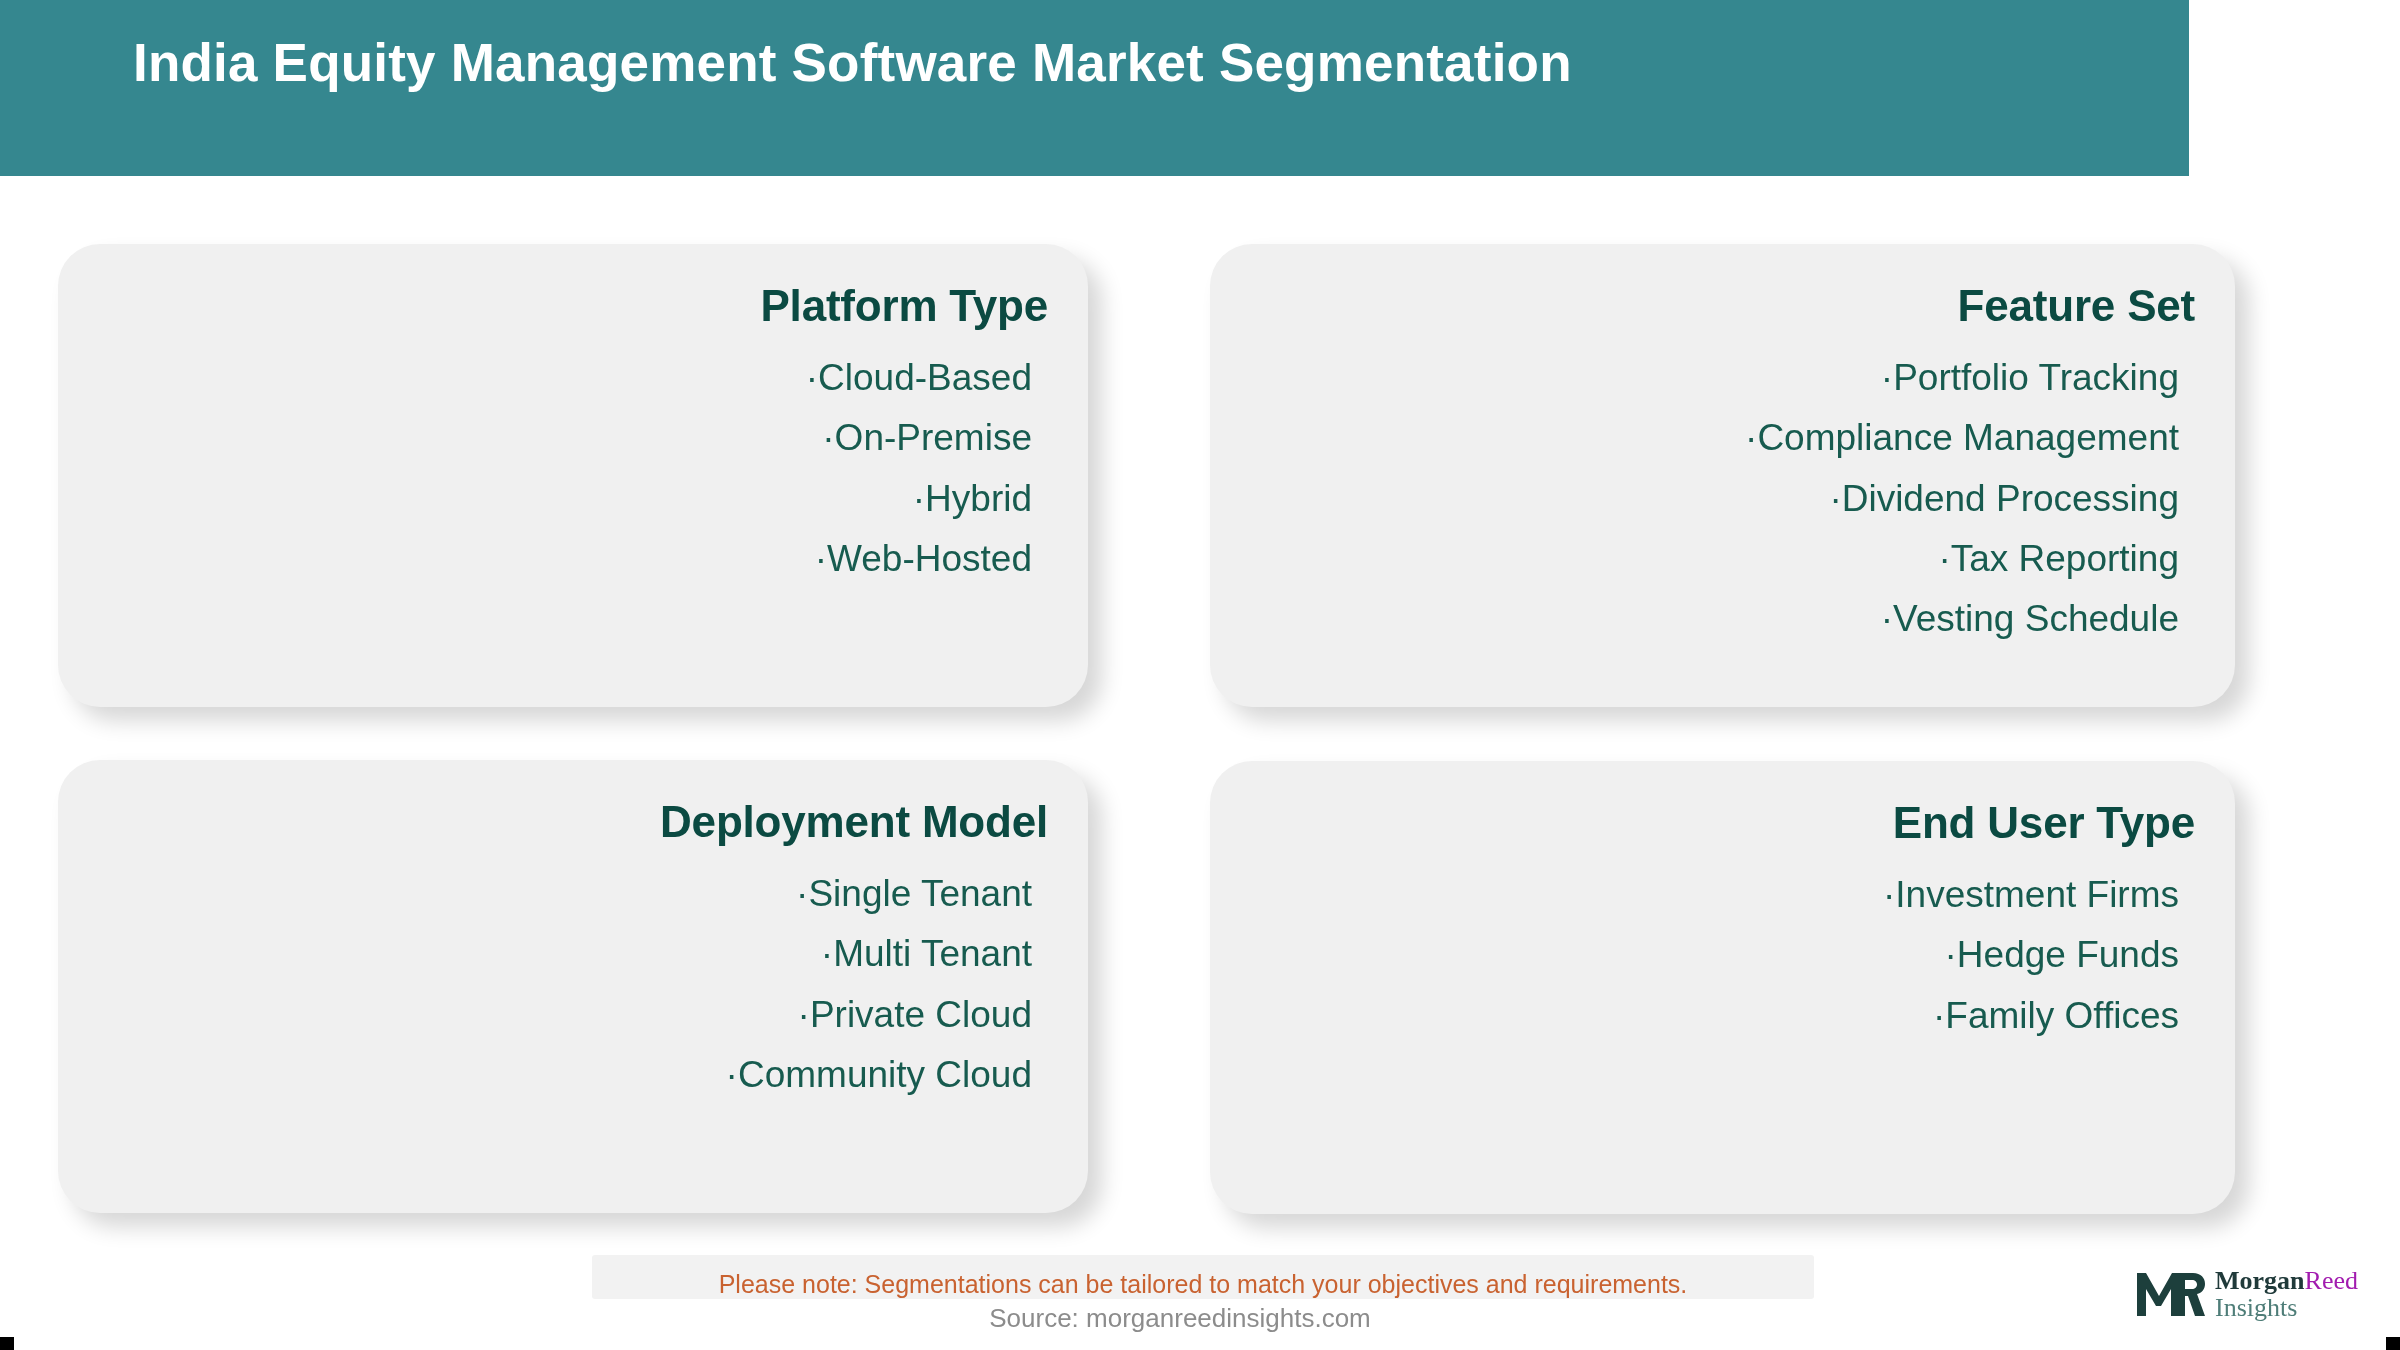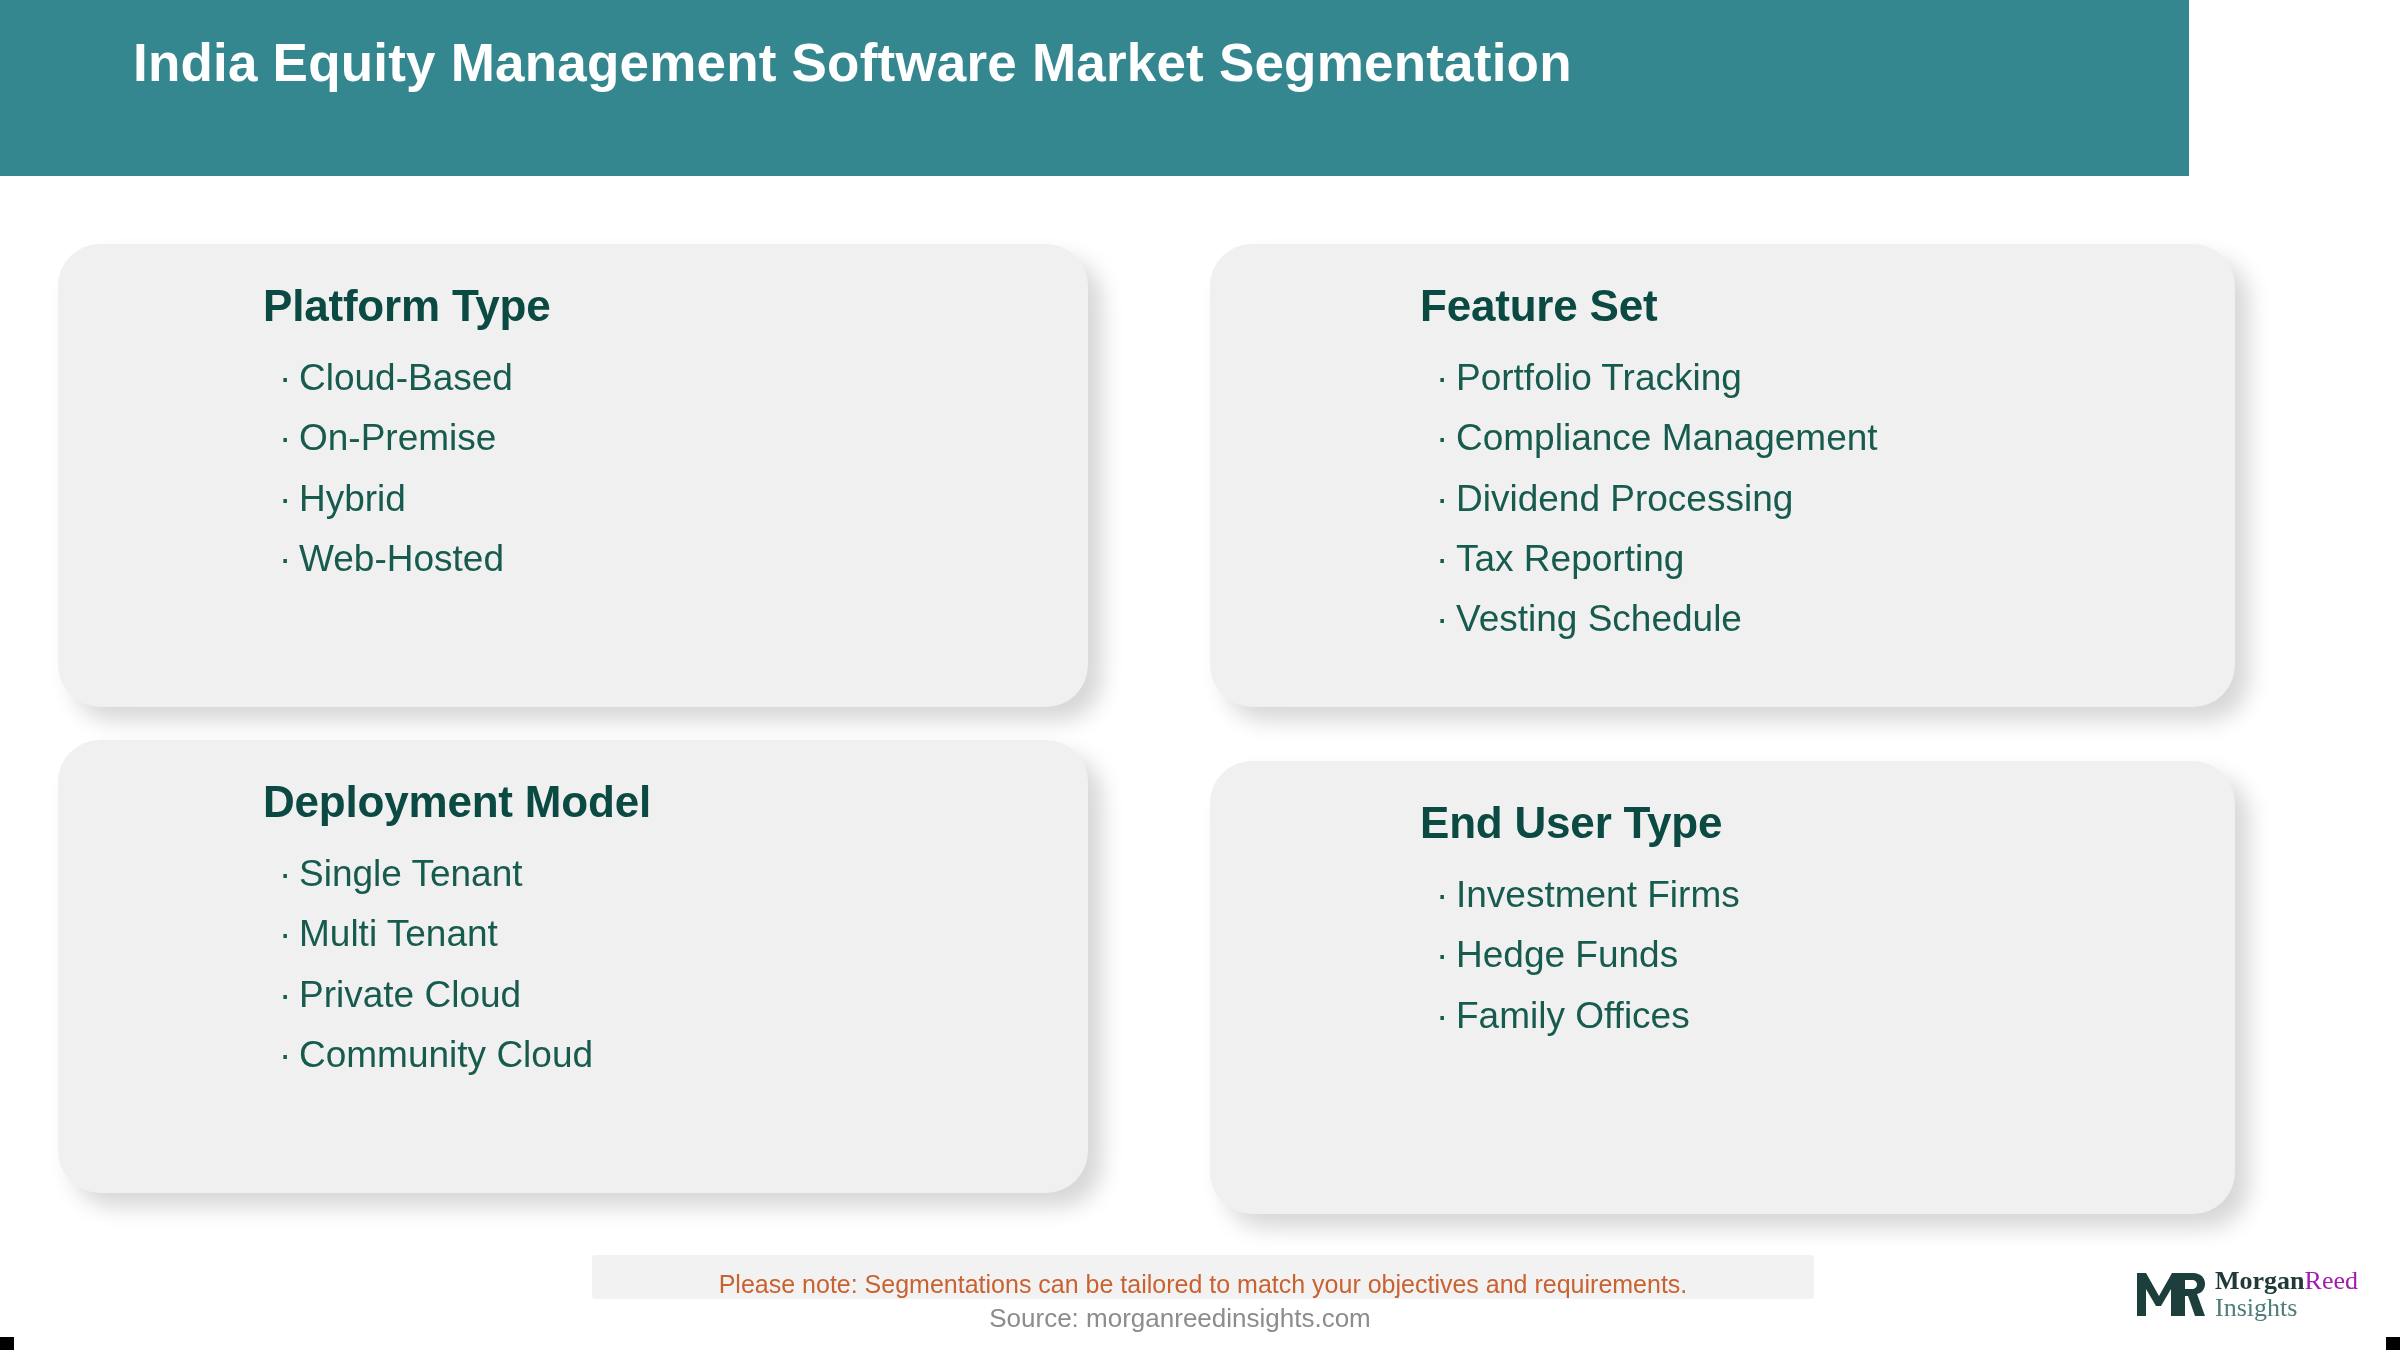--- a/index.html
+++ b/index.html
@@ -36,31 +36,32 @@
     white-space: nowrap;
   }
 
   
   .cards-area {
     position: absolute;
     left: 0;
     top: 176px;
     width: 2400px;
     height: 1060px;
+    text-align: right;
   }
   .card {
     position: absolute;
     background: #F0F0F0;
     border-radius: 42px;
     box-shadow: 14px 14px 22px rgba(0,0,0,0.16);
     box-sizing: border-box;
   }
   .card-0 { left: 58px;   top: 68px;  width: 1030px; height: 463px; }
   .card-1 { left: 1210px; top: 68px;  width: 1025px; height: 463px; }
-  .card-2 { left: 58px;   top: 564px; width: 1030px; height: 453px; }
+  .card-2 { left: 58px;   top: 584px; width: 1030px; height: 453px; }
   .card-3 { left: 1210px; top: 585px; width: 1025px; height: 453px; }
 
   .card-inner {
     position: absolute;
     left: 205px;
     top: 36px;
     right: 40px;
   }
   .card-1 .card-inner,
   .card-3 .card-inner { left: 210px; }

